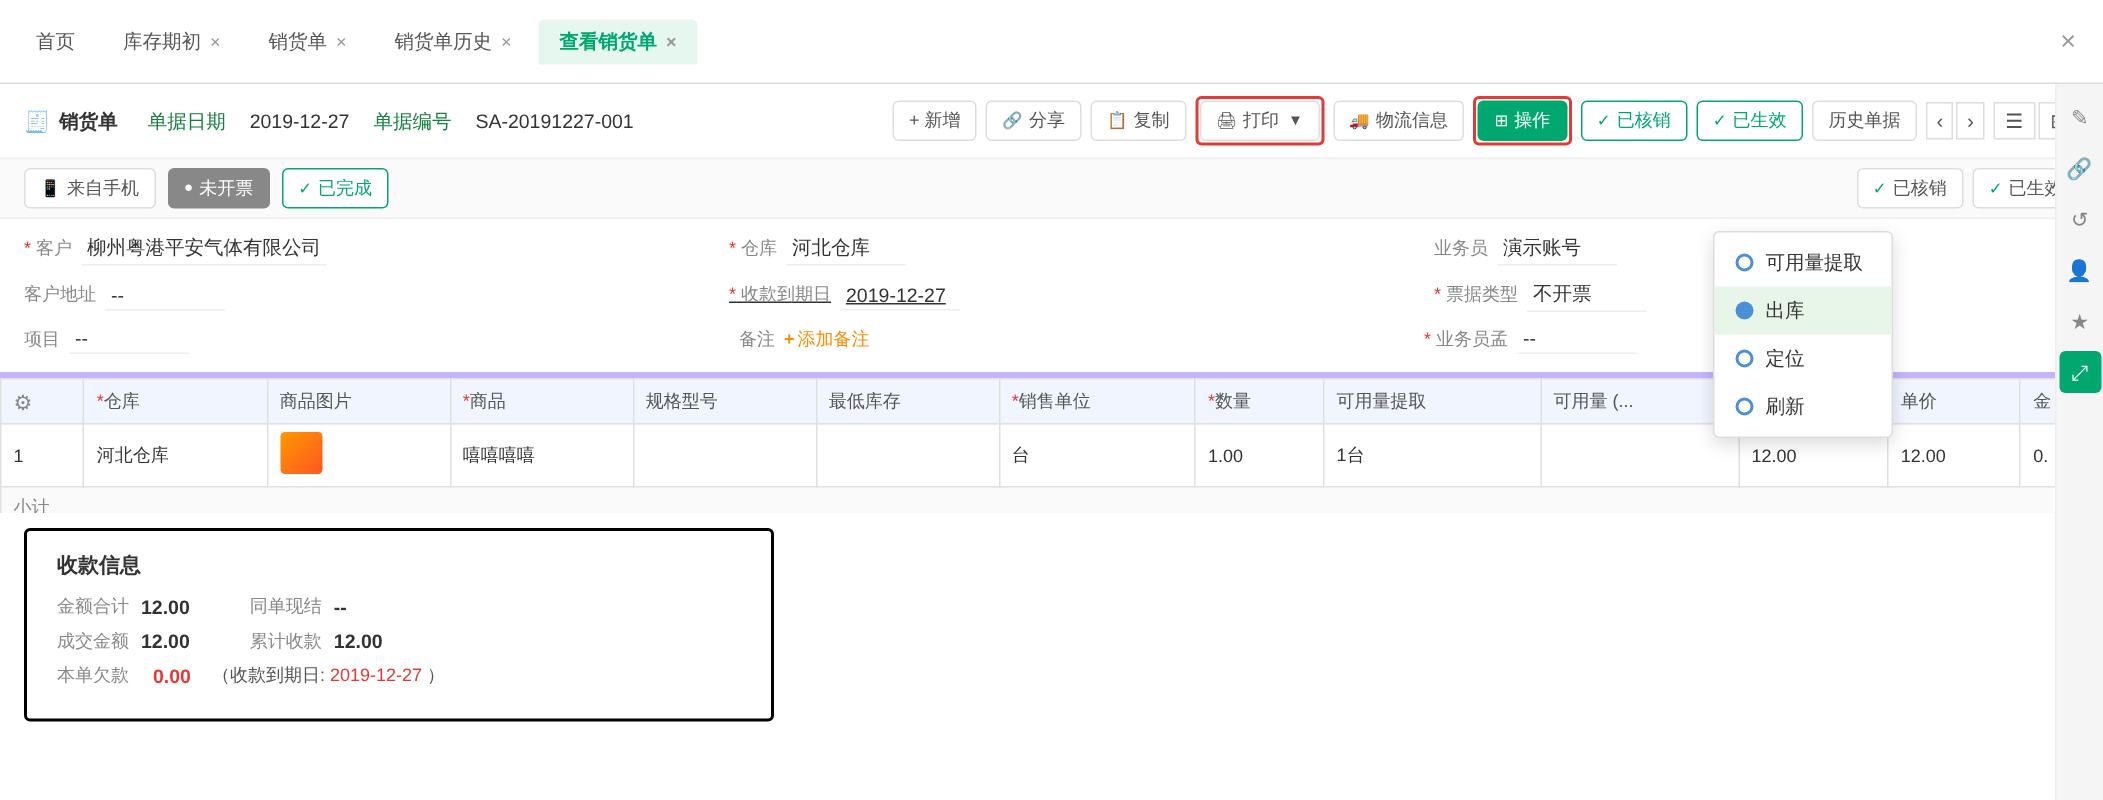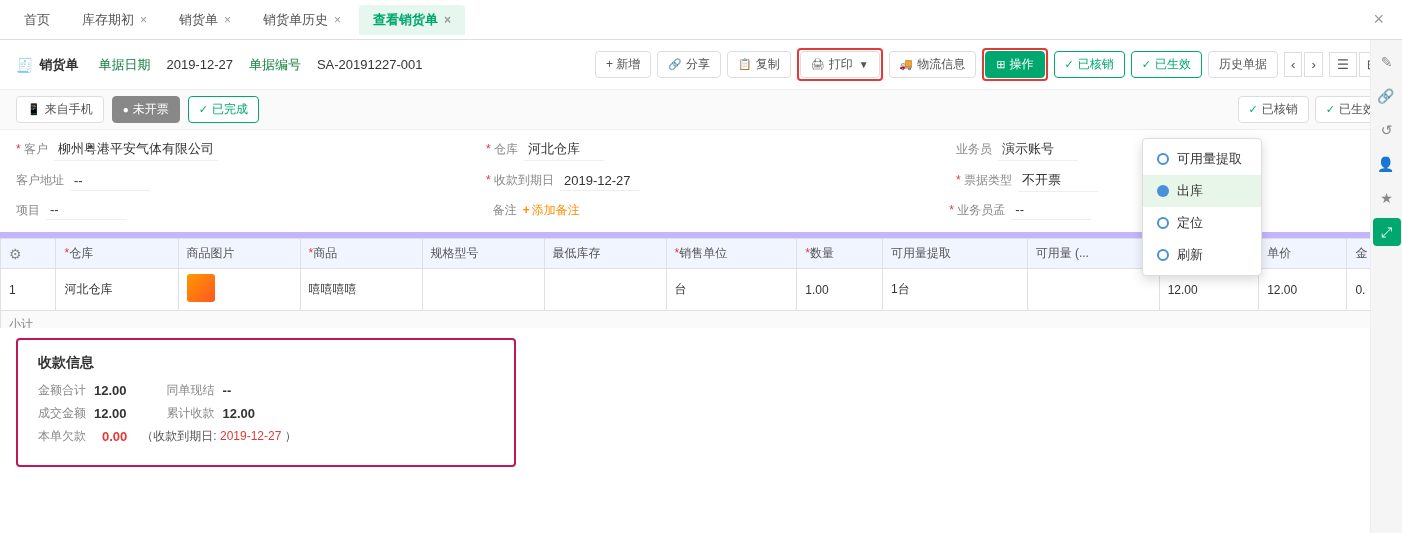--- a/index.html
+++ b/index.html
@@ -1,21 +1,21 @@
 <!DOCTYPE html>
 <html><head>
   <meta charset="utf-8">
   <style>
     * { box-sizing: border-box; margin: 0; padding: 0; }
     body { font-family: 'Microsoft YaHei', Arial, sans-serif; font-size: 13px; background: #f0f2f5; color: #333; overflow: hidden; }
 
     
     .tab-bar {
       display: flex; align-items: center; background: #fff; border-bottom: 1px solid #ddd;
-      height: 40px; padding: 0 10px; gap: 4px;
+      height: 56px; padding: 0 10px; gap: 4px;
     }
     .tab-item {
       display: flex; align-items: center; padding: 6px 14px; cursor: pointer;
       font-size: 13px; color: #555; border-radius: 4px 4px 0 0;
       position: relative; white-space: nowrap;
     }
     .tab-item.active { background: #e6f7f0; color: #00a870; font-weight: bold; }
     .tab-close { margin-left: 6px; color: #999; font-size: 12px; cursor: pointer; }
 
     
@@ -63,21 +63,21 @@
     .sec-btn {
       display: flex; align-items: center; gap: 4px; padding: 4px 10px;
       border: 1px solid #ddd; border-radius: 4px; cursor: pointer; font-size: 12px;
       background: #fff; color: #555;
     }
     .sec-btn.unopened { background: #888; color: #fff; border-color: #888; }
     .sec-btn.check-btn { color: #00a870; border-color: #00a870; }
     .right-sec { margin-left: auto; display: flex; gap: 6px; }
 
     
-    .form-section { padding: 10px 16px; display: flex; flex-wrap: wrap; gap: 0; border-bottom: 6px solid #c4b5fd; }
+    .form-section { padding: 10px 16px; display: flex; flex-wrap: wrap; gap: 0; border-bottom: 4px solid #c4b5fd; }
     .form-row { display: flex; align-items: center; width: 100%; margin-bottom: 8px; }
     .form-group { display: flex; align-items: center; flex: 1; min-width: 300px; }
     .form-label { color: #888; white-space: nowrap; margin-right: 6px; font-size: 12px; }
     .form-label.required::before { content: '* '; color: #e53935; }
     .form-value { color: #333; font-size: 13px; border-bottom: 1px solid #eee; padding: 2px 4px; min-width: 80px; }
     .form-add-btn { color: #ff8c00; cursor: pointer; font-size: 12px; display: flex; align-items: center; gap: 2px; }
 
     
     .table-wrapper { overflow-x: auto; }
     .data-table { width: 100%; border-collapse: collapse; font-size: 12px; }
@@ -87,21 +87,21 @@
     }
     .data-table th .required { color: #e53935; }
     .data-table td { padding: 5px 8px; border: 1px solid #e0e0e0; color: #333; white-space: nowrap; }
     .data-table tr:nth-child(even) td { background: #fafafa; }
     .data-table .subtotal td { background: #f5f5f5; color: #888; font-size: 12px; }
     .gear-icon { color: #888; font-size: 14px; }
     .product-thumb { width: 28px; height: 28px; background: linear-gradient(135deg, #ff9800, #ff5722); border-radius: 3px; display: inline-block; }
 
     
     .payment-box {
-      border: 2px solid #be185d; border-radius: 4px; padding: 14px 20px;
+      border: 2px solid #000000; border-radius: 4px; padding: 14px 20px;
       margin: 10px 16px; max-width: 500px; background: #fff;
     }
     .payment-title { font-size: 14px; font-weight: bold; color: #333; margin-bottom: 10px; }
     .payment-row { display: flex; gap: 40px; margin-bottom: 6px; }
     .payment-item { display: flex; align-items: center; gap: 8px; }
     .payment-item-label { color: #888; font-size: 12px; }
     .payment-item-value { color: #333; font-size: 13px; font-weight: bold; }
     .payment-item-value.red { color: #e53935; }
     .payment-date { color: #e53935; font-size: 12px; }
 
@@ -263,21 +263,21 @@
         <div class="form-group" style="margin-left:40px;">
           <span class="form-label">业务员</span>
           <span class="form-value">演示账号</span>
         </div>
       </div>
       <div class="form-row">
         <div class="form-group">
           <span class="form-label">客户地址</span>
           <span class="form-value">--</span>
         </div>
-        <div class="form-group" style="margin-left:40px;">
+        <div class="form-group" style="margin-left:40px;text-decoration:underline;">
           <span class="form-label required">收款到期日</span>
           <span class="form-value">2019-12-27</span>
         </div>
         <div class="form-group" style="margin-left:40px;">
           <span class="form-label required">票据类型</span>
           <span class="form-value">不开票</span>
         </div>
       </div>
       <div class="form-row">
         <div class="form-group">

